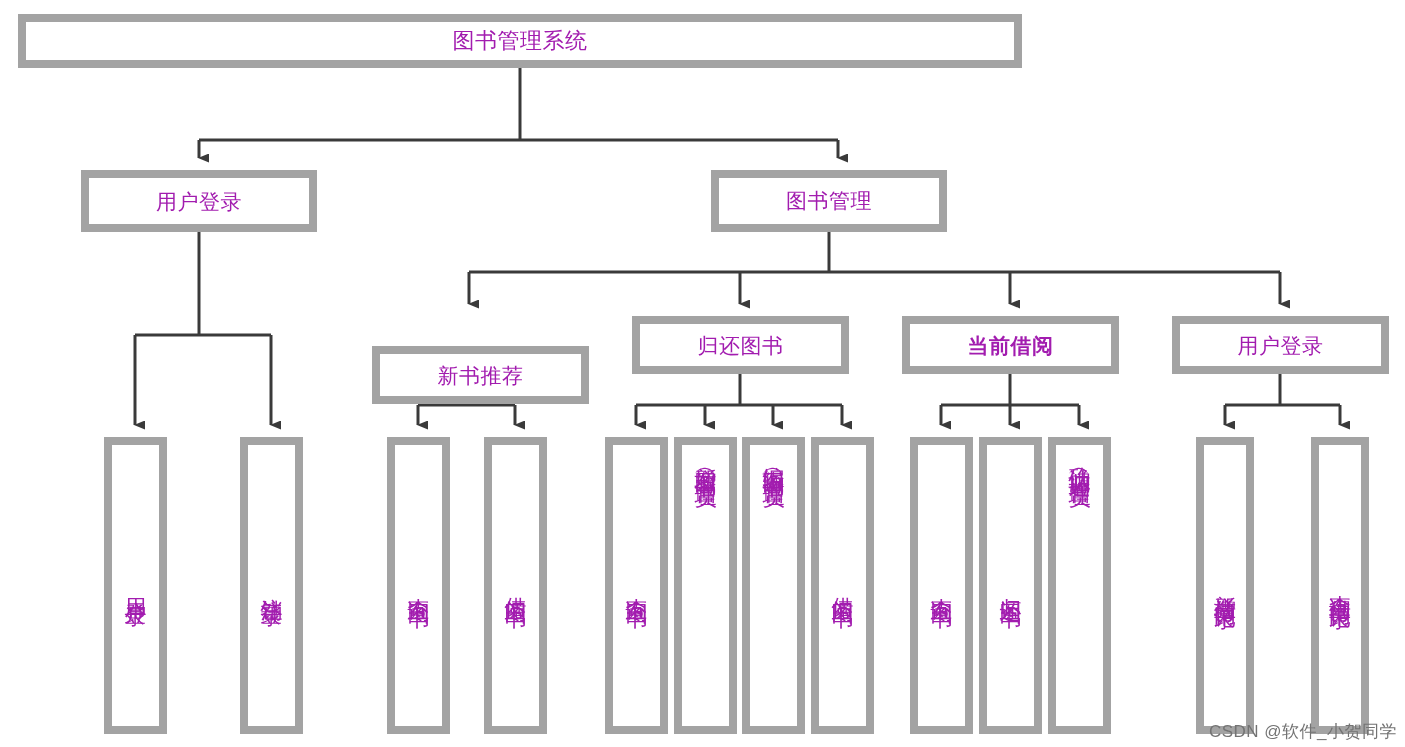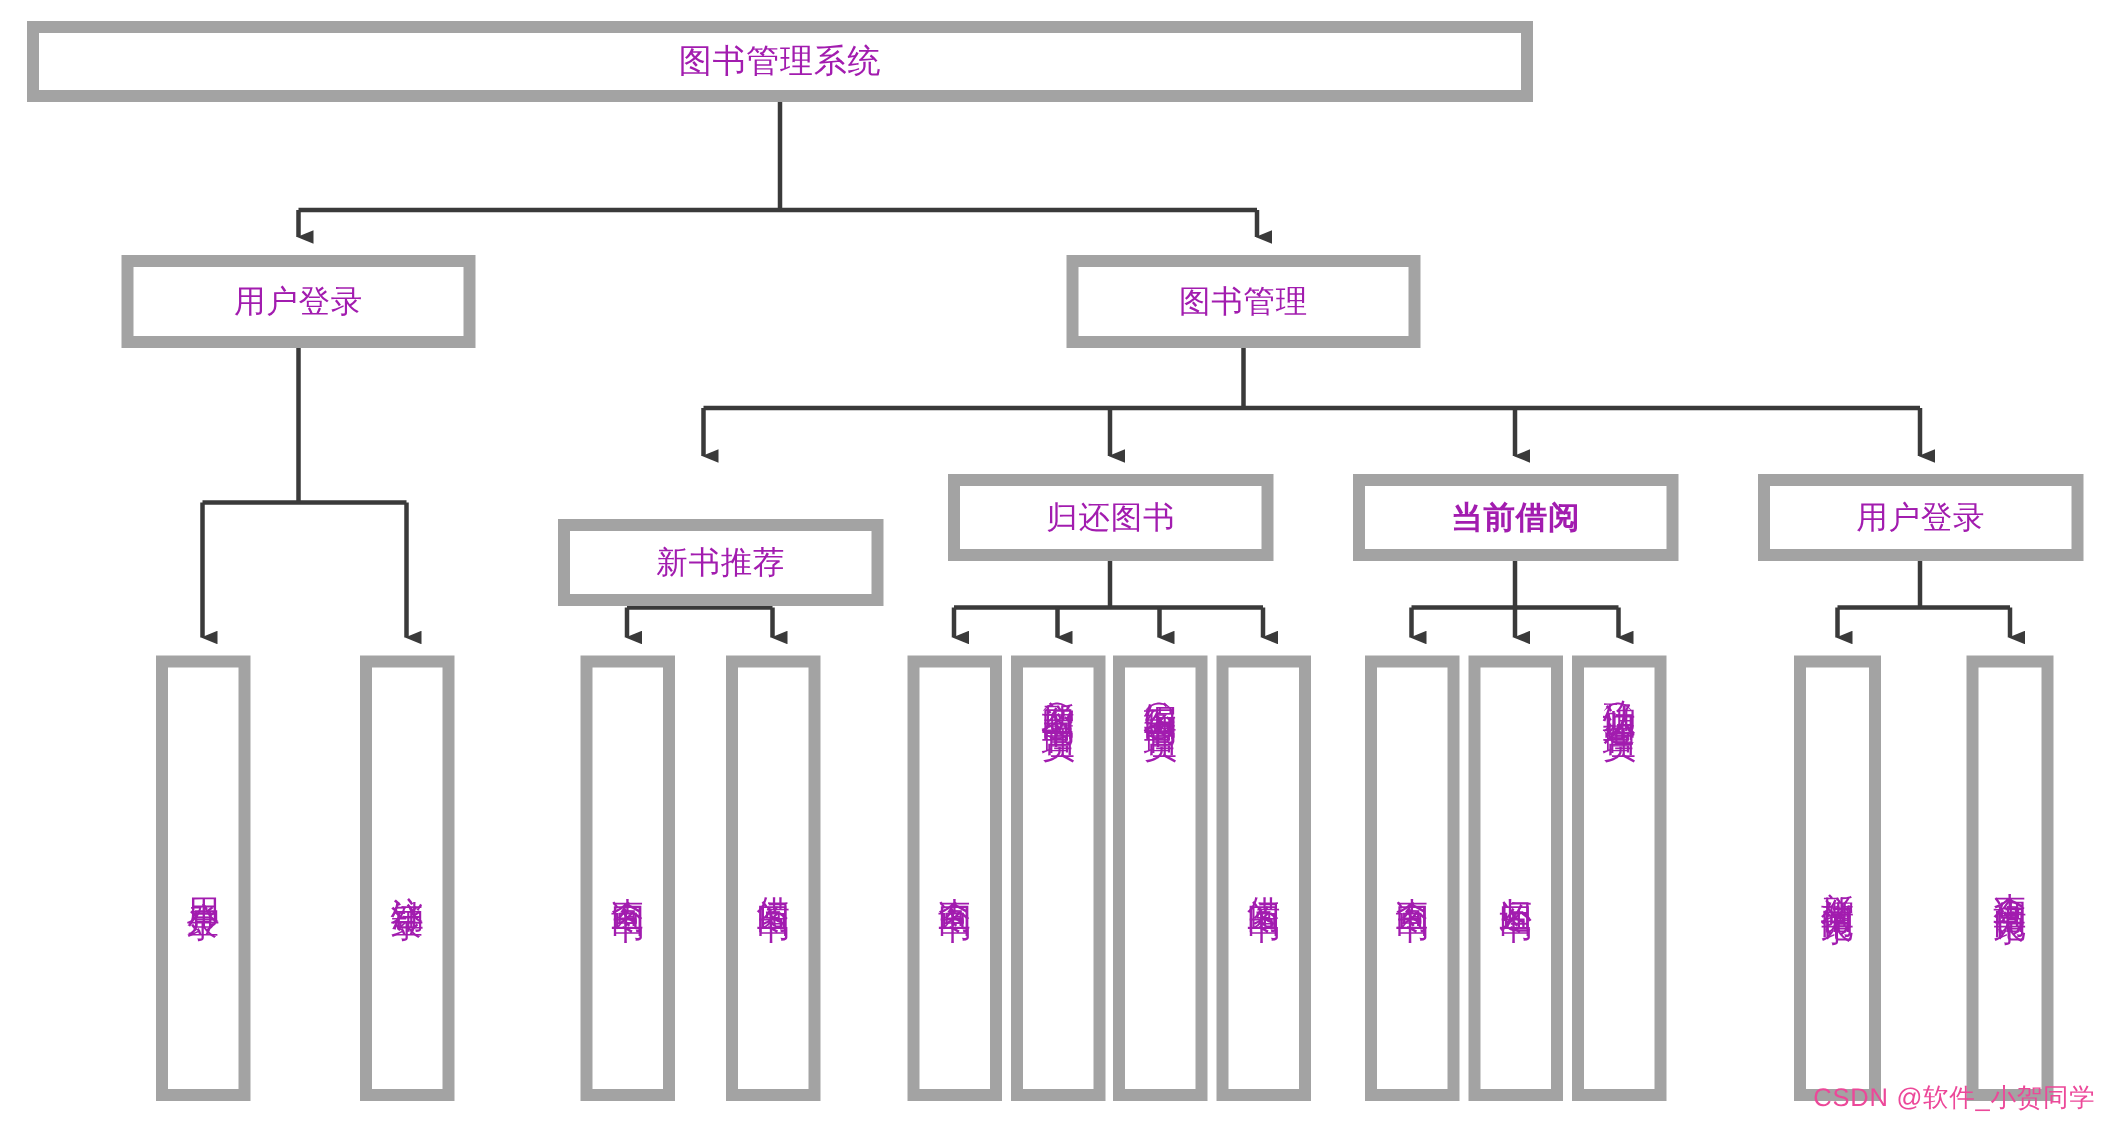--- a/index.html
+++ b/index.html
@@ -70,21 +70,21 @@
     padding-top: 0;
   }
   .node.vertical.centered {
     align-items: center;
   }
   .watermark {
     position: absolute;
     right: 8px;
     bottom: 4px;
     font-size: 17px;
-    color: #ec4899;
+    color: #737373;
     letter-spacing: 0.5px;
     white-space: nowrap;
     user-select: none;
   }
 </style>
 </head>
 <body>
 
 <div id="diagram-root">
 

